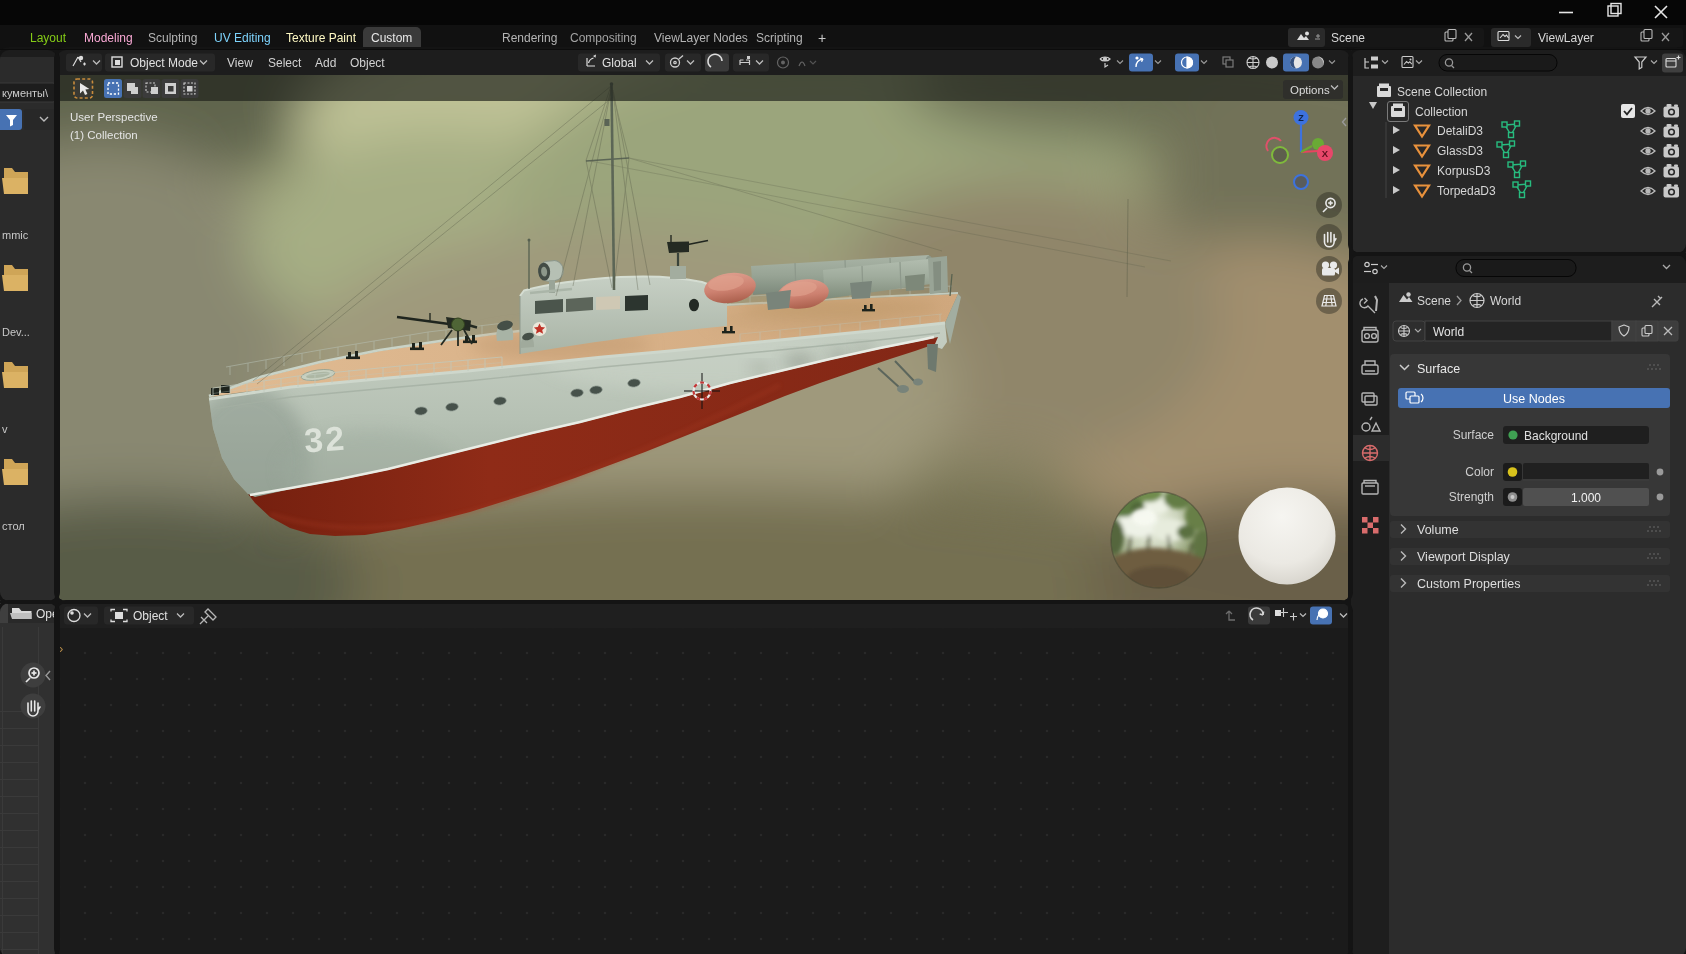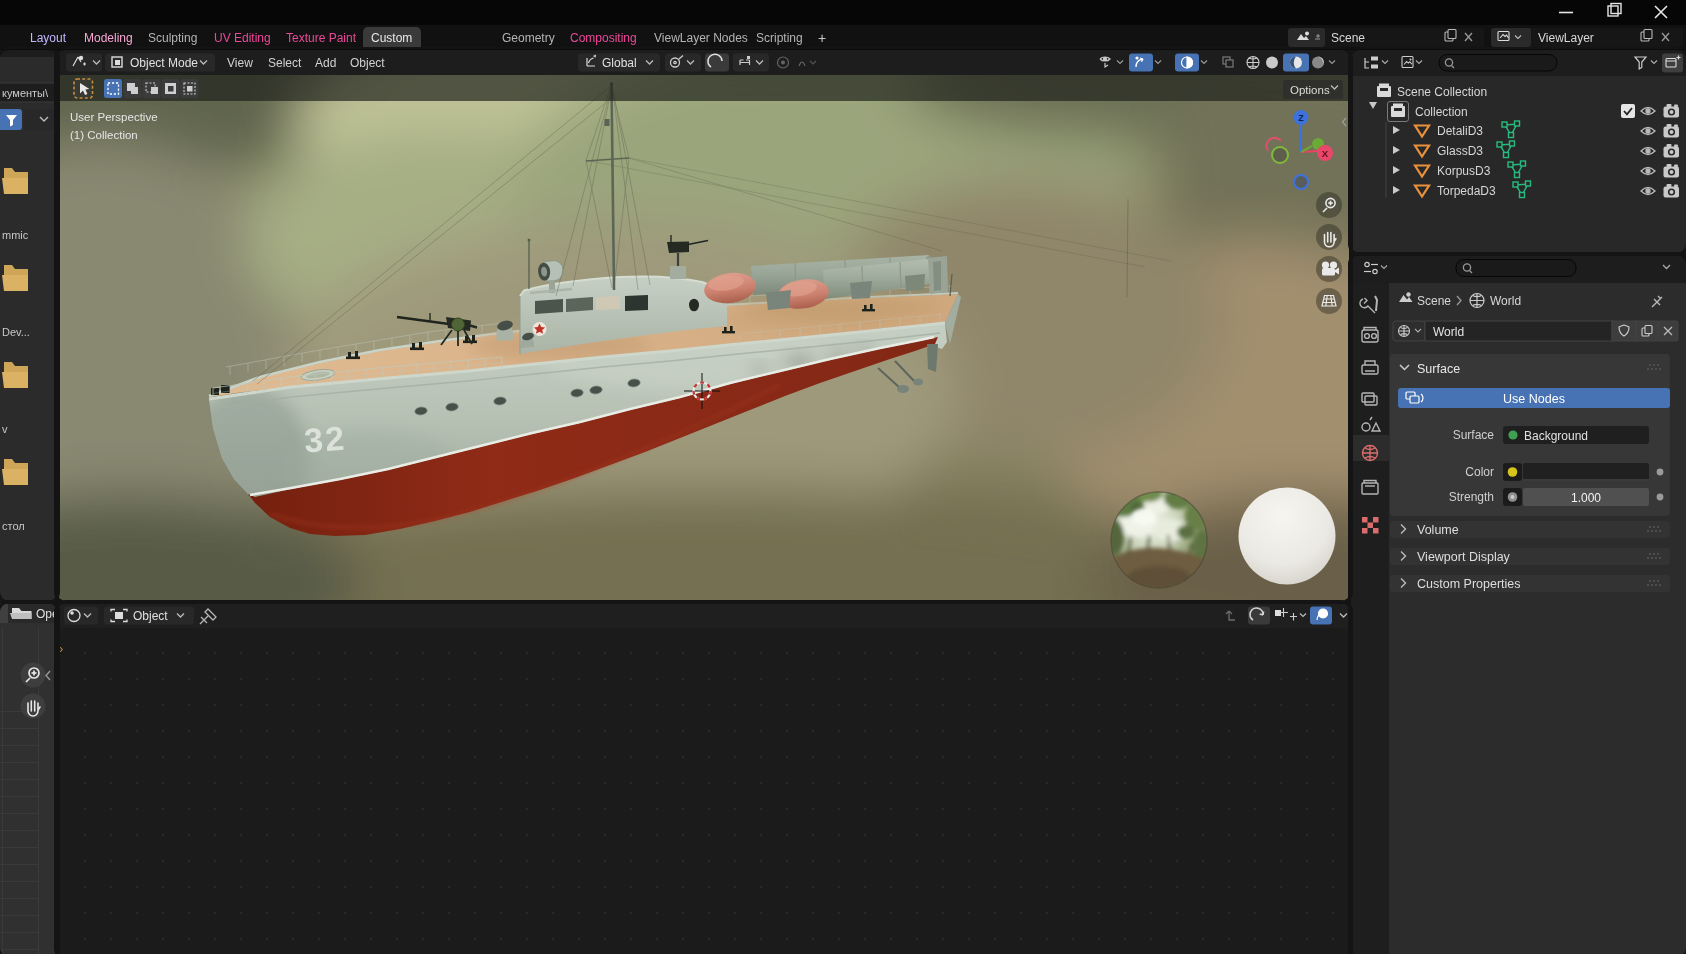--- a/index.html
+++ b/index.html
@@ -12,29 +12,29 @@
 <div class="abs" style="left:0;top:0;width:1686px;height:25px;background:#060606"></div>
 <svg class="abs" style="left:1540;top:0" width="146" height="25">
   <line x1="19" y1="12.5" x2="33" y2="12.5" stroke="#e6e6e6" stroke-width="1.6"></line>
   <rect x="68" y="6" width="10" height="10" fill="none" stroke="#e6e6e6" stroke-width="1.4"></rect>
   <rect x="71" y="3.5" width="10" height="10" fill="none" stroke="#e6e6e6" stroke-width="1.4"></rect>
   <path d="M115 6 L127 18 M127 6 L115 18" stroke="#e6e6e6" stroke-width="1.6"></path>
 </svg>
 
 <div class="abs" style="left:0;top:25px;width:1686px;height:25px;background:#111111"></div>
 <div class="abs" style="left:363px;top:27px;width:58px;height:23px;background:#3a3a3a;border-radius:5px 5px 0 0"></div>
-<div class="abs txt" style="top:31px;left:30px;color:#c4b5fd">Layout</div>
+<div class="abs txt" style="top:31px;left:30px;color:#84cc16">Layout</div>
 <div class="abs txt" style="top:31px;left:84px;color:#f9a8d4">Modeling</div>
 <div class="abs txt" style="top:31px;left:148px;color:#b4b4b4">Sculpting</div>
-<div class="abs txt" style="top:31px;left:214px;color:#ec4899">UV Editing</div>
-<div class="abs txt" style="top:31px;left:286px;color:#ec4899">Texture Paint</div>
+<div class="abs txt" style="top:31px;left:214px;color:#7dd3fc">UV Editing</div>
+<div class="abs txt" style="top:31px;left:286px;color:#fef9c3">Texture Paint</div>
 <div class="abs txt w" style="top:31px;left:371px">Custom</div>
 <div class="abs txt" style="top:47px;left:431px;color:#22c55e">Animation</div>
-<div class="abs txt" style="top:31px;left:502px;color:#b4b4b4">Geometry</div>
-<div class="abs txt" style="top:31px;left:570px;color:#ec4899">Compositing</div>
+<div class="abs txt" style="top:31px;left:502px;color:#b4b4b4">Rendering</div>
+<div class="abs txt" style="top:31px;left:570px;color:#a3a3a3">Compositing</div>
 <div class="abs txt" style="top:31px;left:654px;color:#b4b4b4">ViewLayer Nodes</div>
 <div class="abs txt" style="top:31px;left:756px;color:#b4b4b4">Scripting</div>
 <div class="abs txt" style="top:30px;left:818px;color:#c9c9c9;font-size:14px">+</div>
 <svg class="abs" style="left:1285px;top:25px" width="401" height="25">
 
   <rect x="3" y="3" width="196" height="19" rx="3" fill="#161616"></rect>
   <rect x="3" y="3" width="37" height="19" rx="3" fill="#2a2a2a"></rect>
   <path d="M12 15 l4 -6 l3 4 l2 -2 l3 4 z" fill="#ddd"></path>
     <circle cx="22" cy="8.5" r="2" fill="#ddd"></circle>
   <path d="M31 11 l4 0 m-2 -2 l0 4" stroke="#999" stroke-width="1" fill="none"></path>

